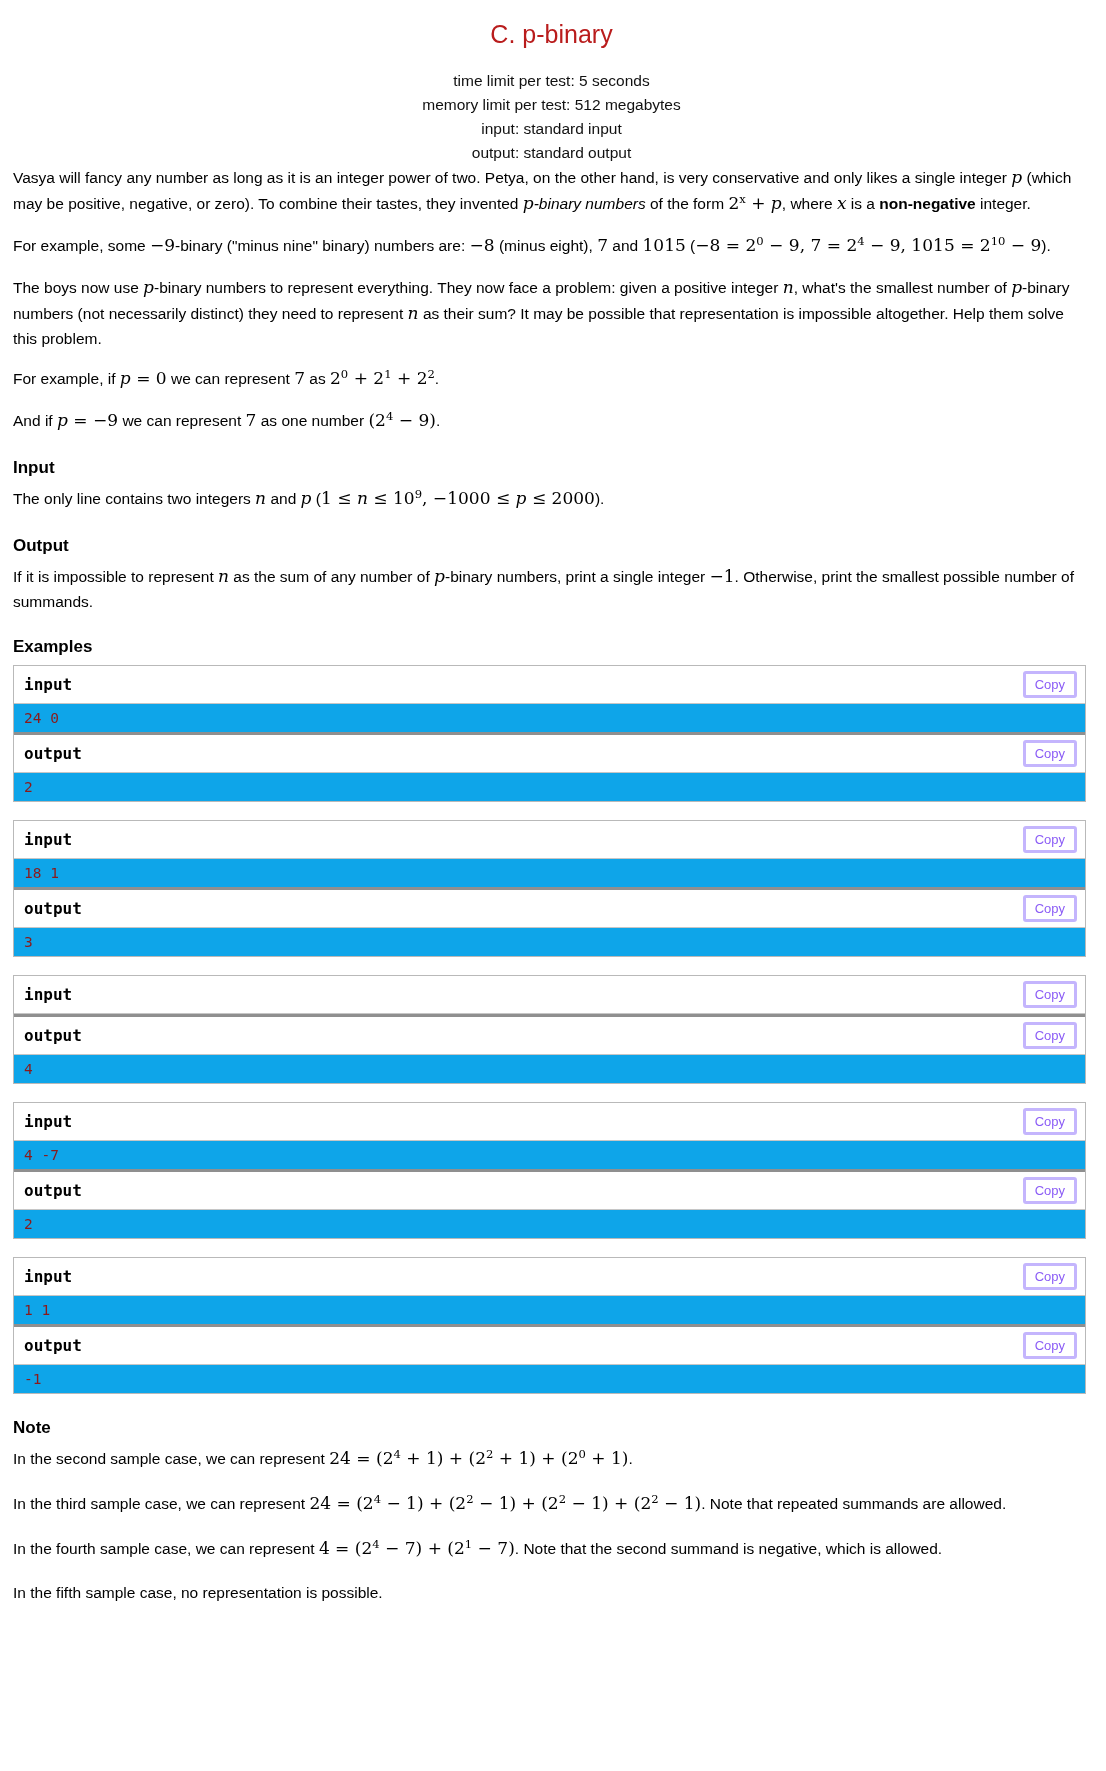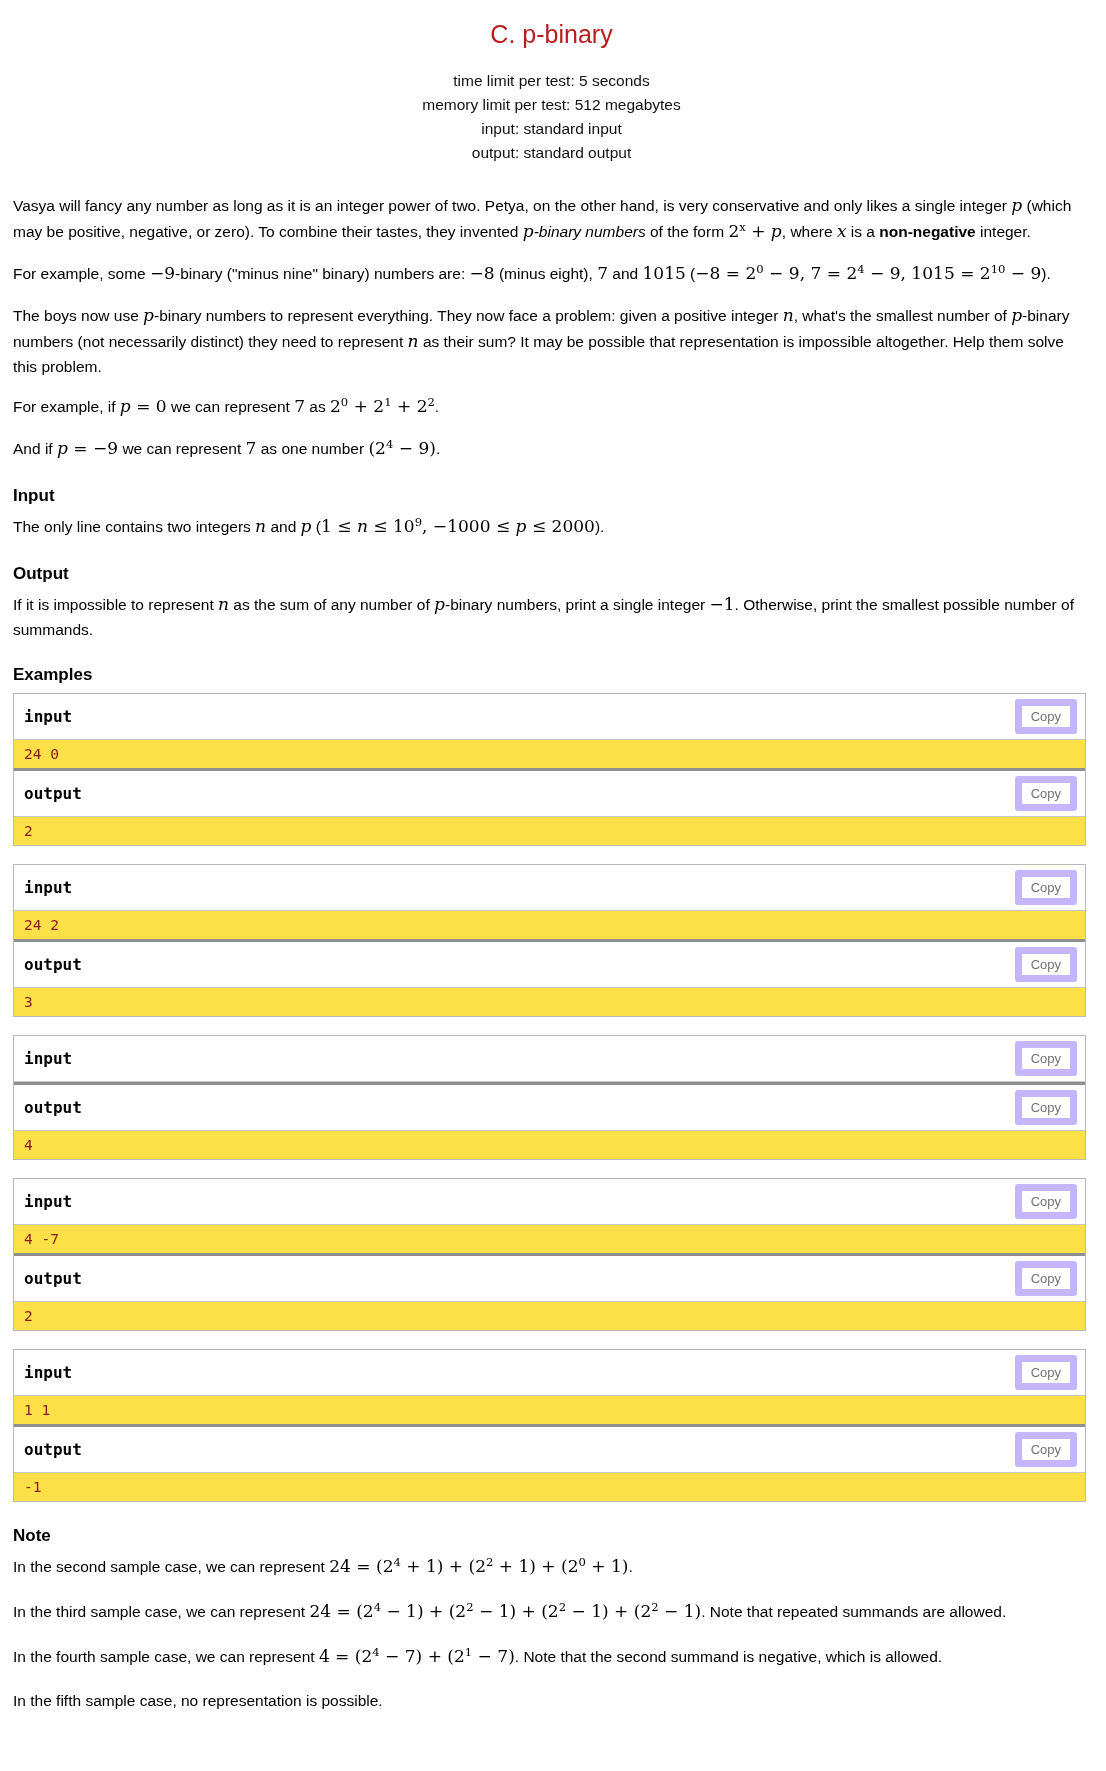--- a/index.html
+++ b/index.html
@@ -15,21 +15,21 @@
   .prob-header { text-align: center; }
   .title {
     font-size: 25px;
     font-weight: 400;
     color: #b91c1c;
     margin: 6px 0 20px 0;
   }
   .limit { font-size: 15.5px; line-height: 24px; color: #111; }
 
   
-  .statement { margin-top: 28px; }
+  .statement { }
   p { margin: 0 0 16px 0; line-height: 1.52; }
   b { font-weight: 700; }
   i { font-style: italic; }
 
   
   .math { font-family: "DejaVu Serif", serif; font-size: 1.1em; white-space: nowrap; }
   .math .mi { font-style: italic; }
   .math sup { font-size: 0.68em; line-height: 0; vertical-align: 0.55em; }
 
   
@@ -57,33 +57,33 @@
   .sample-header.output-header { border-top: 3px solid #8f8f8f; }
   .sample-label {
     font-family: "DejaVu Sans Mono", monospace;
     font-weight: 700;
     font-size: 16px;
     color: #000;
   }
   .copy-btn {
     font-family: "Liberation Sans", sans-serif;
     font-size: 13px;
-    color: #737373;
+    color: #8b5cf6;
     background: #ffffff;
-    border: 7px solid #c4b5fd;
+    border: 3px solid #c4b5fd;
     border-radius: 3px;
     padding: 3px 9px;
     cursor: pointer;
   }
   .sample-data {
     font-family: "DejaVu Sans Mono", monospace;
     font-size: 14.5px;
     line-height: 18px;
     color: #8b1a1a;
-    background: #fde047;
+    background: #0ea5e9;
     padding: 5px 10px;
   }
 
   .note-section p { margin-bottom: 19px; }
 </style>
 </head>
 <body>
 
 <div class="page">
 
@@ -127,21 +127,21 @@
         <button class="copy-btn">Copy</button>
       </div>
       <div class="sample-data">2</div>
     </div>
 
     <div class="sample">
       <div class="sample-header input-header">
         <span class="sample-label">input</span>
         <button class="copy-btn">Copy</button>
       </div>
-      <div class="sample-data">24 2</div>
+      <div class="sample-data">18 1</div>
       <div class="sample-header output-header">
         <span class="sample-label">output</span>
         <button class="copy-btn">Copy</button>
       </div>
       <div class="sample-data">3</div>
     </div>
 
     <div class="sample">
       <div class="sample-header input-header">
         <span class="sample-label">input</span>

